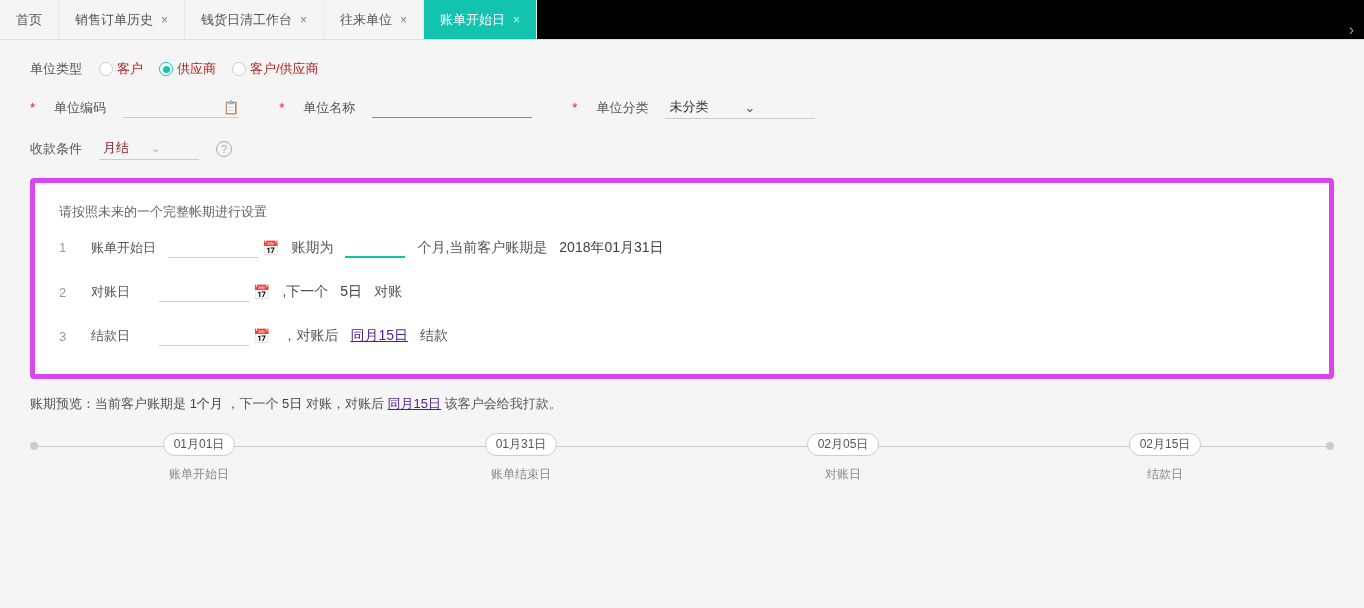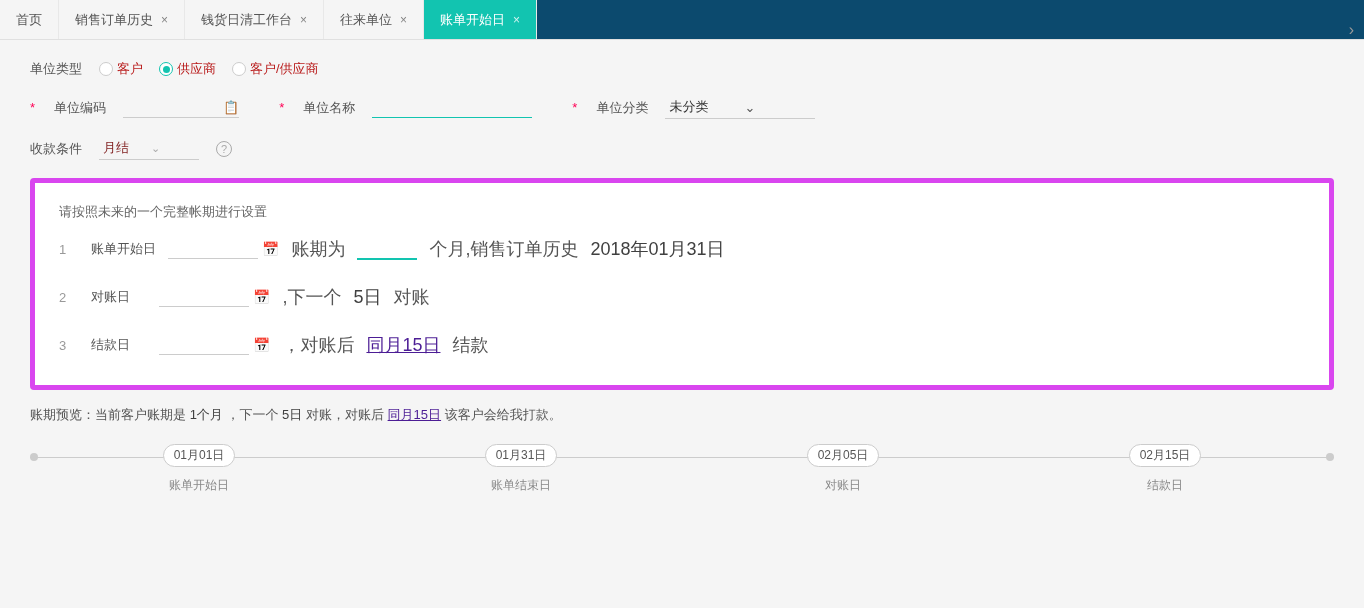--- a/index.html
+++ b/index.html
@@ -2,21 +2,21 @@
 <html><head>
   <meta charset="utf-8">
   <style>
     * { box-sizing: border-box; margin: 0; padding: 0; }
     body { font-family: 'Microsoft YaHei', Arial, sans-serif; font-size: 13px; background: #f5f5f5; color: #333; }
 
     
     .tabs-bar {
       display: flex;
       align-items: flex-end;
-      background: #0c4a6e;
+      background: #000000;
       border-bottom: 1px solid #e0e0e0;
       height: 40px;
       padding: 0;
     }
     .tab-item {
       display: flex;
       align-items: center;
       padding: 0 16px;
       height: 100%;
       font-size: 13px;
@@ -213,21 +213,21 @@
       border: none;
       border-bottom: 1px solid #ccc;
       outline: none;
       font-size: 13px;
       padding: 2px 4px;
       width: 90px;
       color: #333;
       background: transparent;
     }
     .cal-icon { color: #12c4b0; font-size: 14px; cursor: pointer; }
-    .period-text { font-size: 18px; color: #555; }
+    .period-text { font-size: 14px; color: #555; }
     .highlight-orange { color: #404040; }
     .highlight-teal { color: #4c1d95; text-decoration: underline; }
 
     .months-input {
       border: none;
       border-bottom: 2px solid #12c4b0;
       outline: none;
       font-size: 13px;
       padding: 2px 4px;
       width: 60px;
@@ -391,21 +391,21 @@
 
     <div class="period-row">
       <span class="period-num">1</span>
       <span class="period-label">账单开始日</span>
       <div class="period-date-input">
         <input type="text" style="">
         <span class="cal-icon">📅</span>
       </div>
       <span class="period-text">账期为</span>
       <input class="months-input" type="text" style="">
-      <span class="period-text">个月,销售订单历史</span>
+      <span class="period-text">个月,当前客户账期是</span>
       <span class="period-text highlight-orange">2018年01月31日</span>
     </div>
 
     <div class="period-row">
       <span class="period-num">2</span>
       <span class="period-label">对账日</span>
       <div class="period-date-input">
         <input type="text" style="">
         <span class="cal-icon">📅</span>
       </div>

